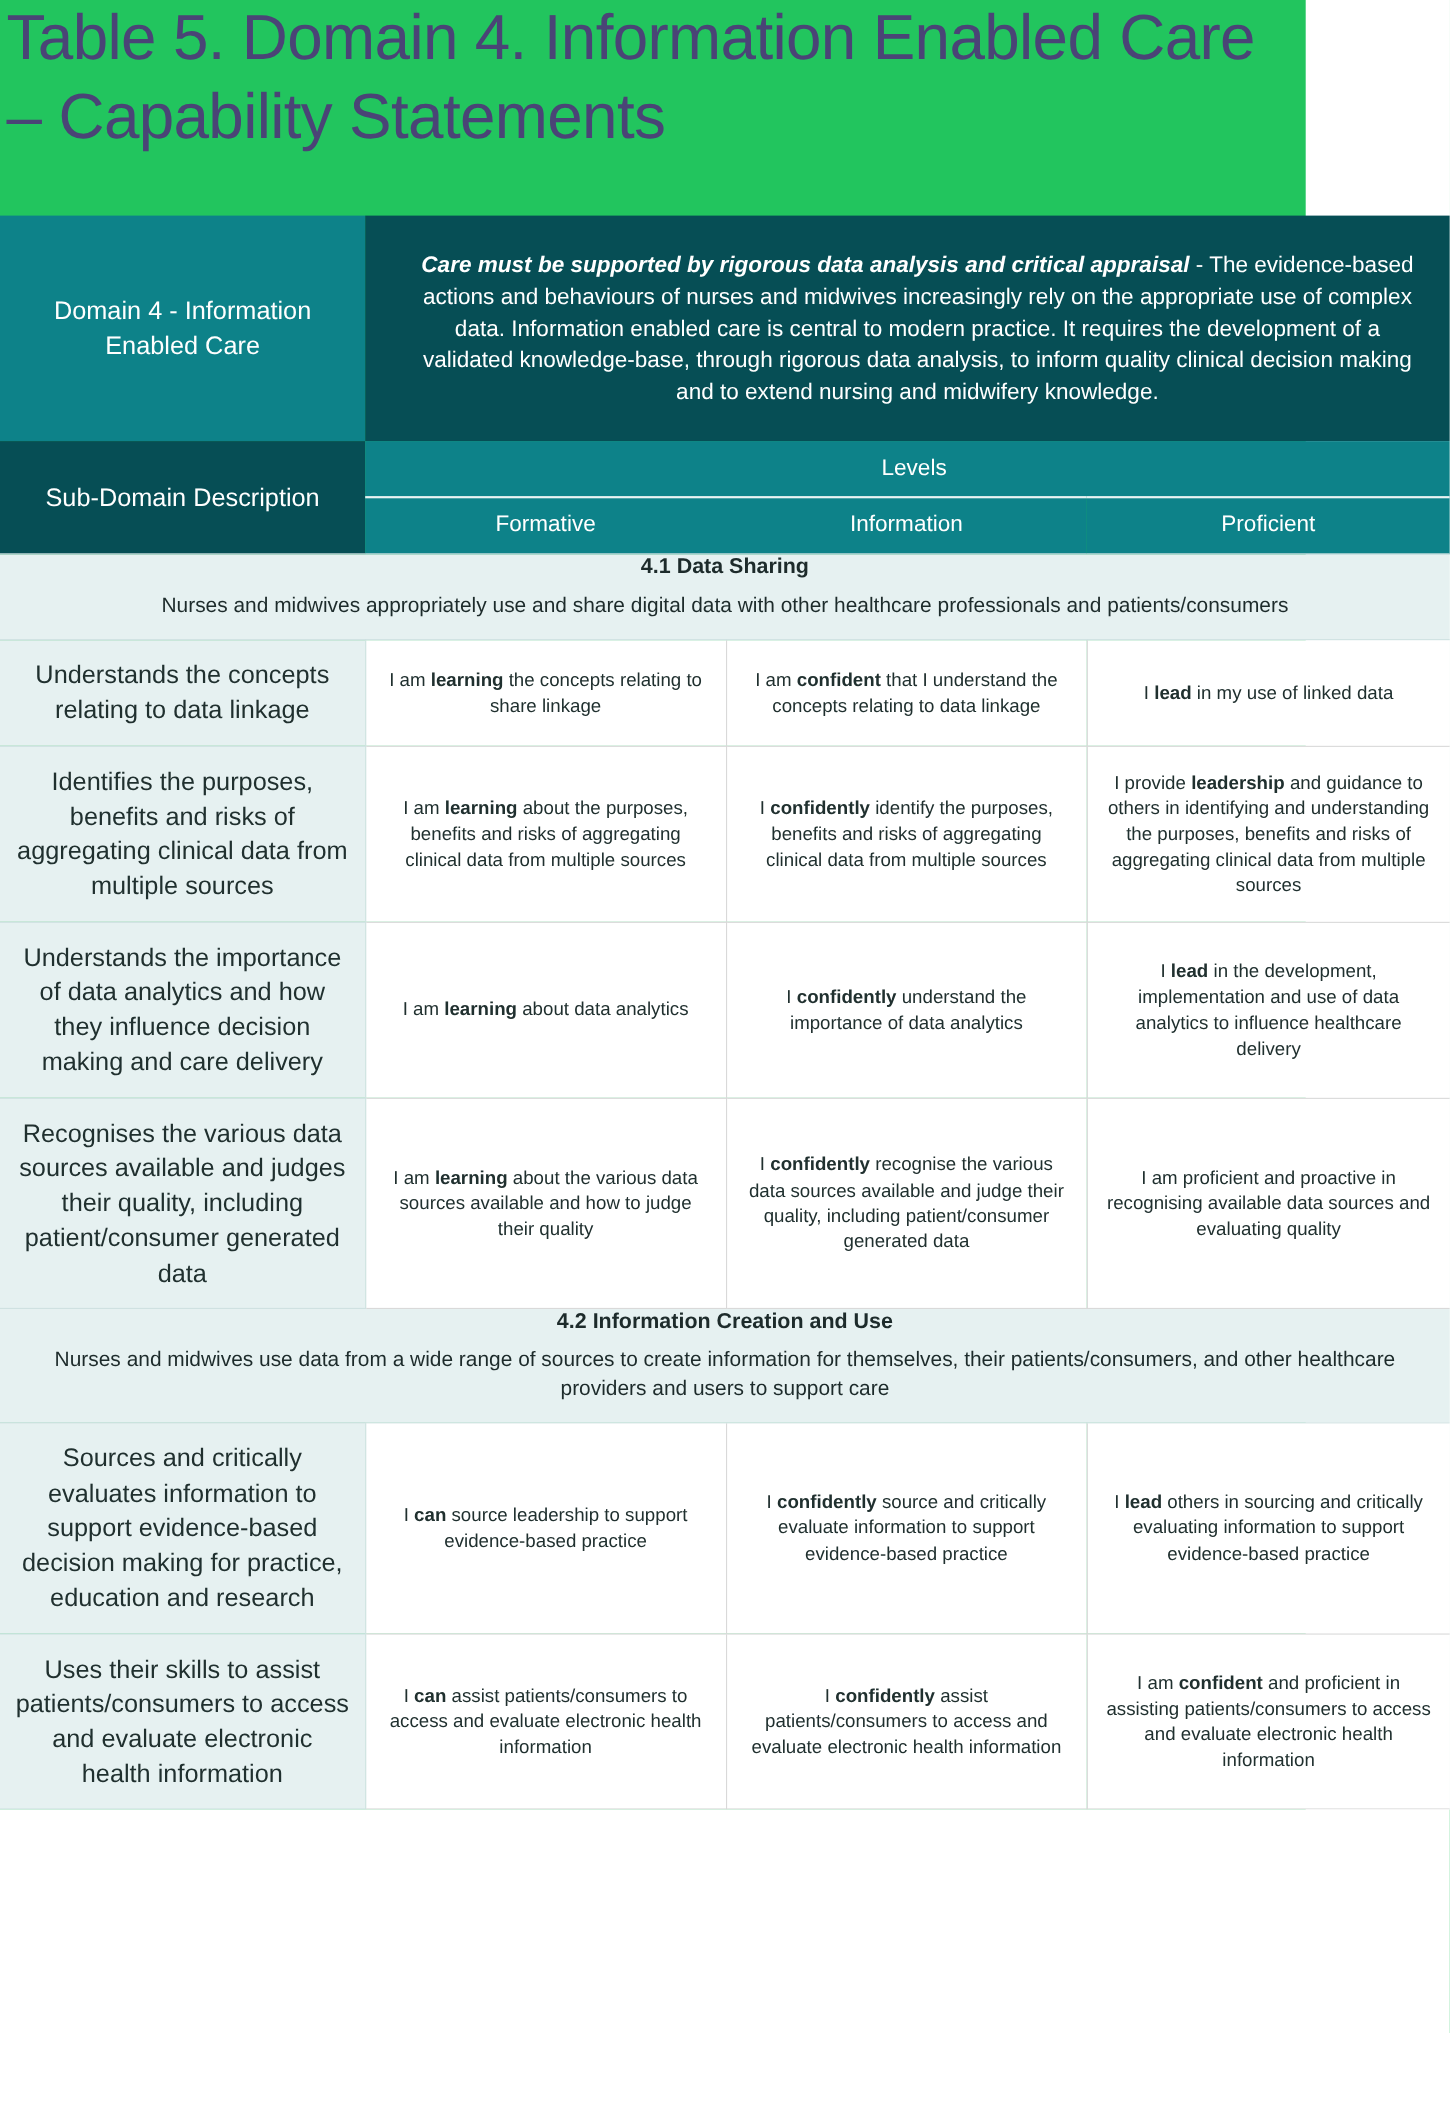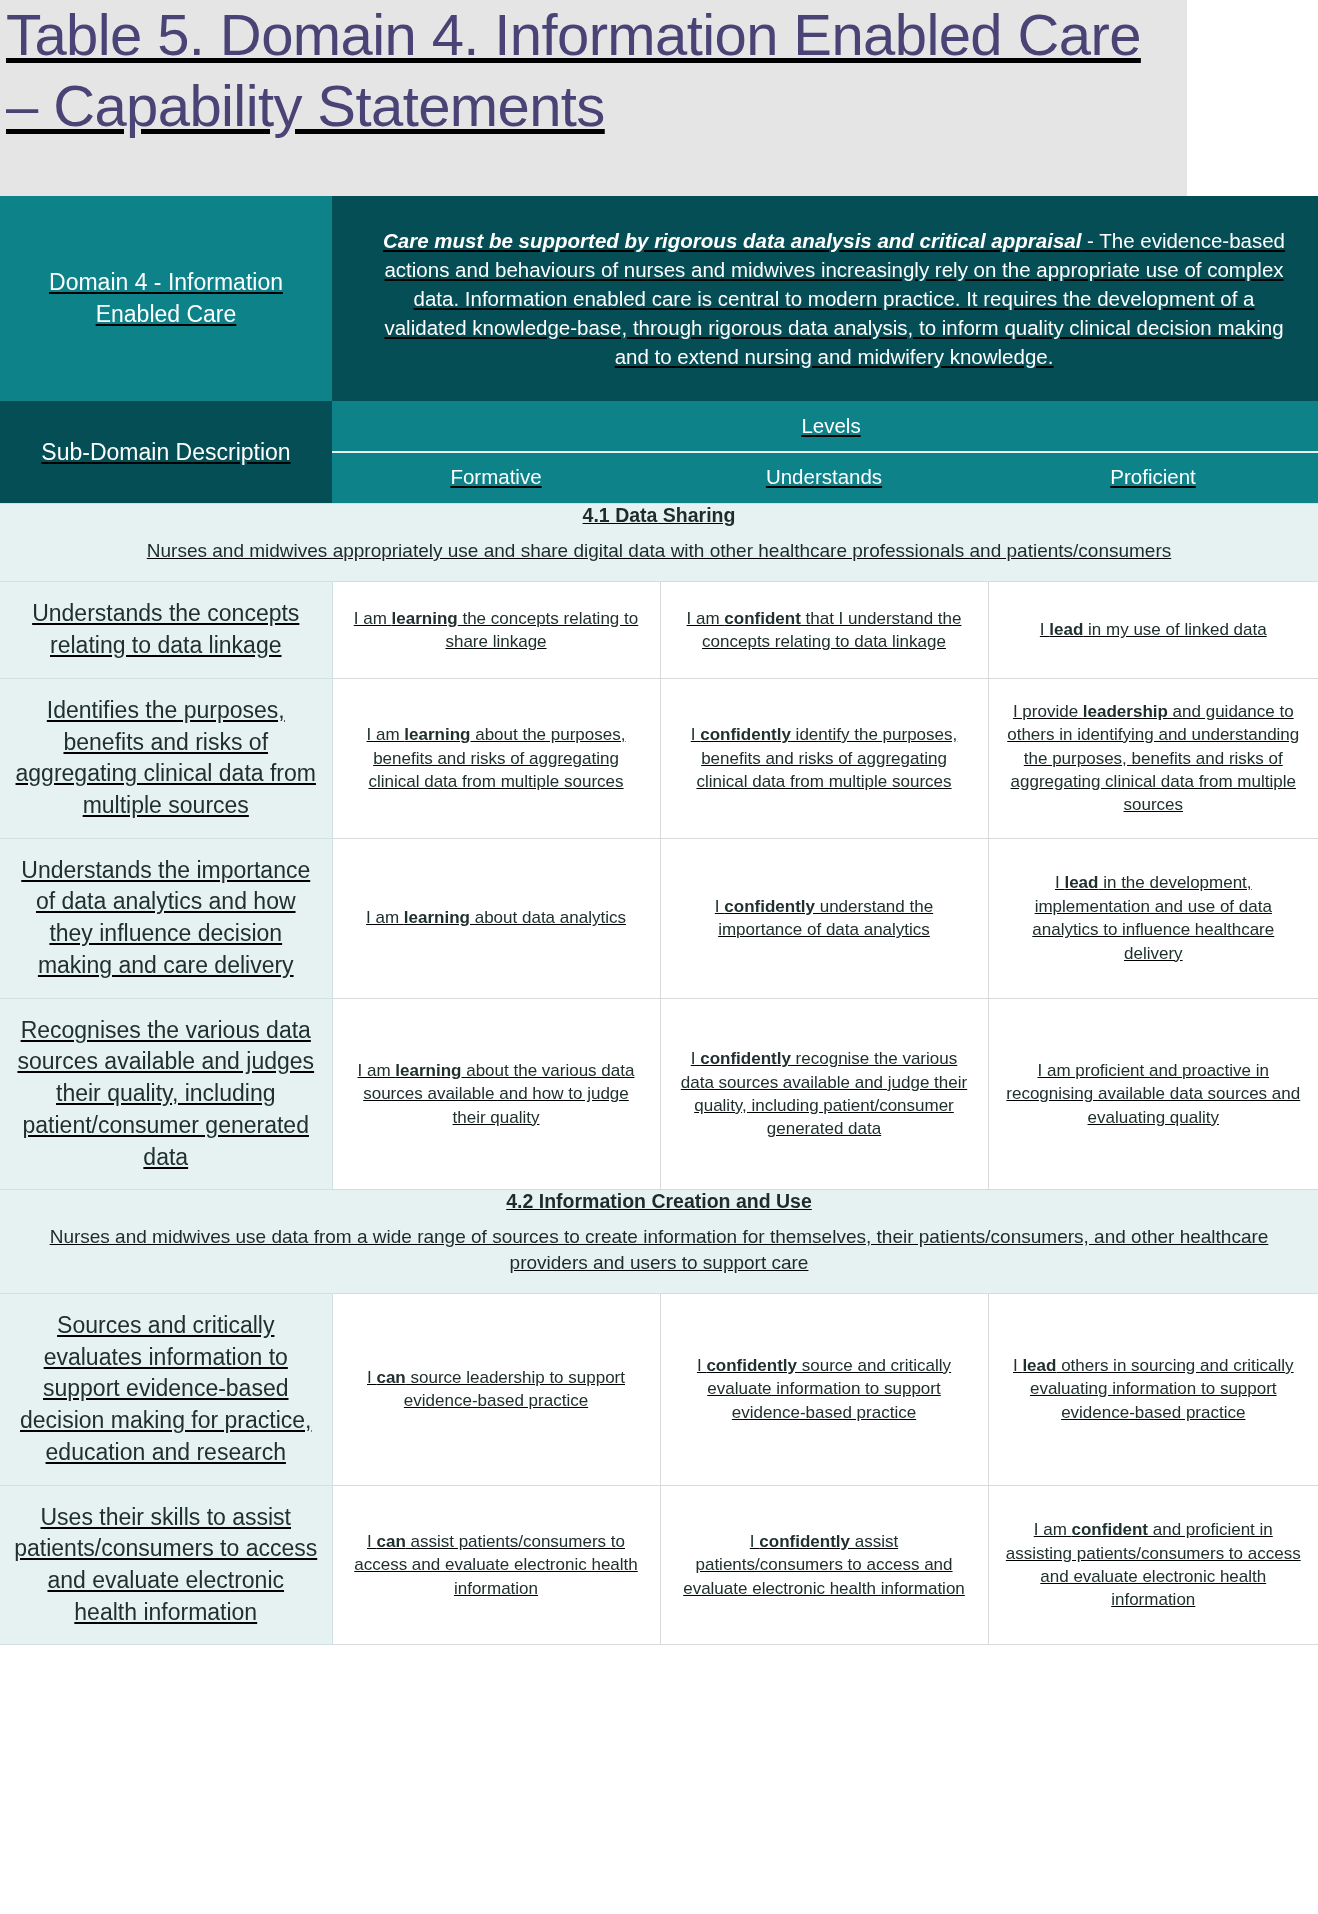--- a/index.html
+++ b/index.html
@@ -10,22 +10,21 @@
   body {
     width: 1318px;
     font-family: "Liberation Sans", sans-serif;
     -webkit-font-smoothing: antialiased;
   }
 
   .page {
     width: 1187px;
     box-sizing: border-box;
     padding: 0;
-    background: #e5e5e5;
-    text-decoration: underline;
+    background: #22c55e;
   }
 
   
   .doc-title {
     margin: 0;
     padding: 0 30px 0 6px;
     color: #4a4476;
     font-weight: 300;
     font-size: 58px;
     line-height: 1.22;
@@ -179,21 +178,21 @@
           <span class="lead-em">Care must be supported by rigorous data analysis and critical appraisal</span><span> - The evidence-based actions and behaviours of nurses and midwives increasingly rely on the appropriate use of complex data. Information enabled care is central to modern practice. It requires the development of a validated knowledge-base, through rigorous data analysis, to inform quality clinical decision making and to extend nursing and midwifery knowledge.</span>
         </td>
       </tr>
 
       <tr>
         <td class="subdom-label" rowspan="2">Sub-Domain Description</td>
         <td class="levels-label" colspan="3">Levels</td>
       </tr>
       <tr>
         <td class="level-head">Formative</td>
-        <td class="level-head">Understands</td>
+        <td class="level-head">Information</td>
         <td class="level-head">Proficient</td>
       </tr>
 
     <tr>
           <td class="subdomain-banner" colspan="4">
             <div class="sd-title">4.1 Data Sharing</div>
             <div class="sd-text">Nurses and midwives appropriately use and share digital data with other healthcare professionals and patients/consumers</div>
           </td>
         </tr>
         <tr>

